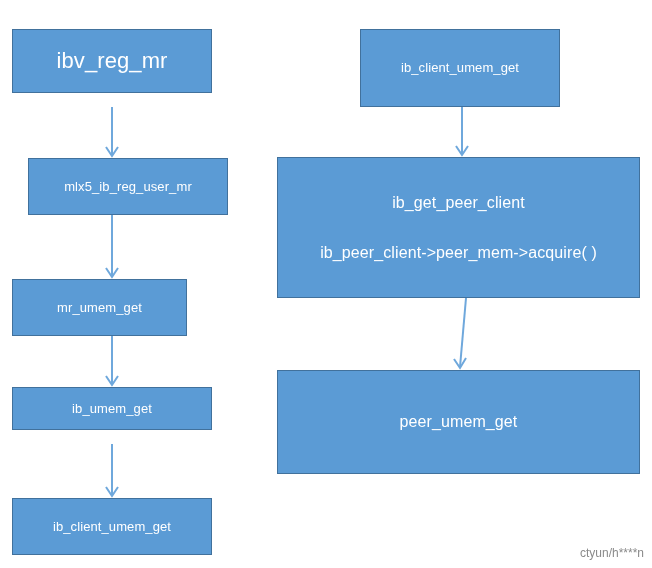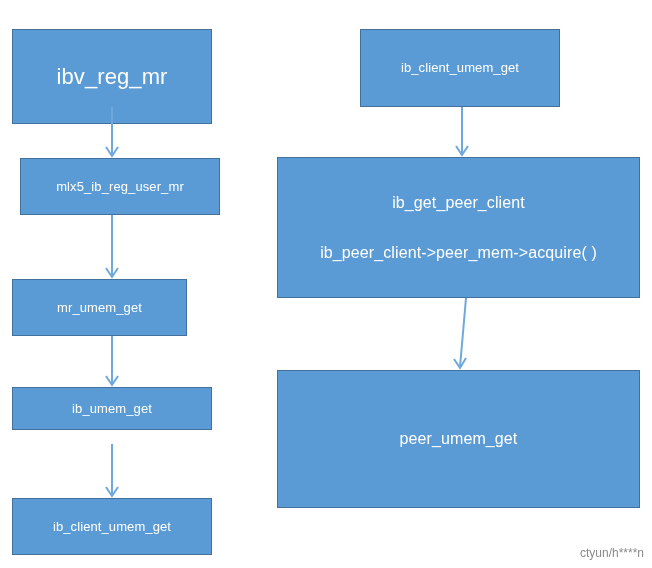--- a/index.html
+++ b/index.html
@@ -71,25 +71,25 @@
     font-family: "Liberation Sans", sans-serif;
     white-space: nowrap;
     margin-left: 40px;
   }
 </style>
 </head>
 <body>
 
 <div id="canvas">
 
-  <div class="node fs-22" style="left:12px; top:29px; width:200px; height:95px;">
+  <div class="node fs-22" style="left:12px; top:29px; width:200px; height:64px;">
     <span class="title">ibv_reg_mr</span>
   </div>
 
-  <div class="node fs-15" style="left:20px; top:158px; width:200px; height:57px;">
+  <div class="node fs-15" style="left:28px; top:158px; width:200px; height:57px;">
     <span class="title">mlx5_ib_reg_user_mr</span>
   </div>
 
   <div class="node fs-15" style="left:12px; top:279px; width:175px; height:57px;">
     <span class="title">mr_umem_get</span>
   </div>
 
   <div class="node fs-15" style="left:12px; top:387px; width:200px; height:43px;">
     <span class="title">ib_umem_get</span>
   </div>
@@ -100,21 +100,21 @@
 
   <div class="node fs-15" style="left:360px; top:29px; width:200px; height:78px;">
     <span class="title">ib_client_umem_get</span>
   </div>
 
   <div class="node fs-16" style="left:277px; top:157px; width:363px; height:141px;">
     <span class="title">ib_get_peer_client</span>
     <span class="sub gap-2">ib_peer_client-&gt;peer_mem-&gt;acquire( )</span>
   </div>
 
-  <div class="node fs-16" style="left:277px; top:370px; width:363px; height:138px;">
+  <div class="node fs-16" style="left:277px; top:370px; width:363px; height:104px;">
     <span class="title">peer_umem_get</span>
   </div>
 
   <svg class="conn" style="left:0; top:0;" width="652" height="568">
 
     <g>
       <line x1="112" y1="107" x2="112" y2="155"></line>
       <polyline class="arrowhead" points="106,147 112,156 118,147"></polyline>
     </g>
 

